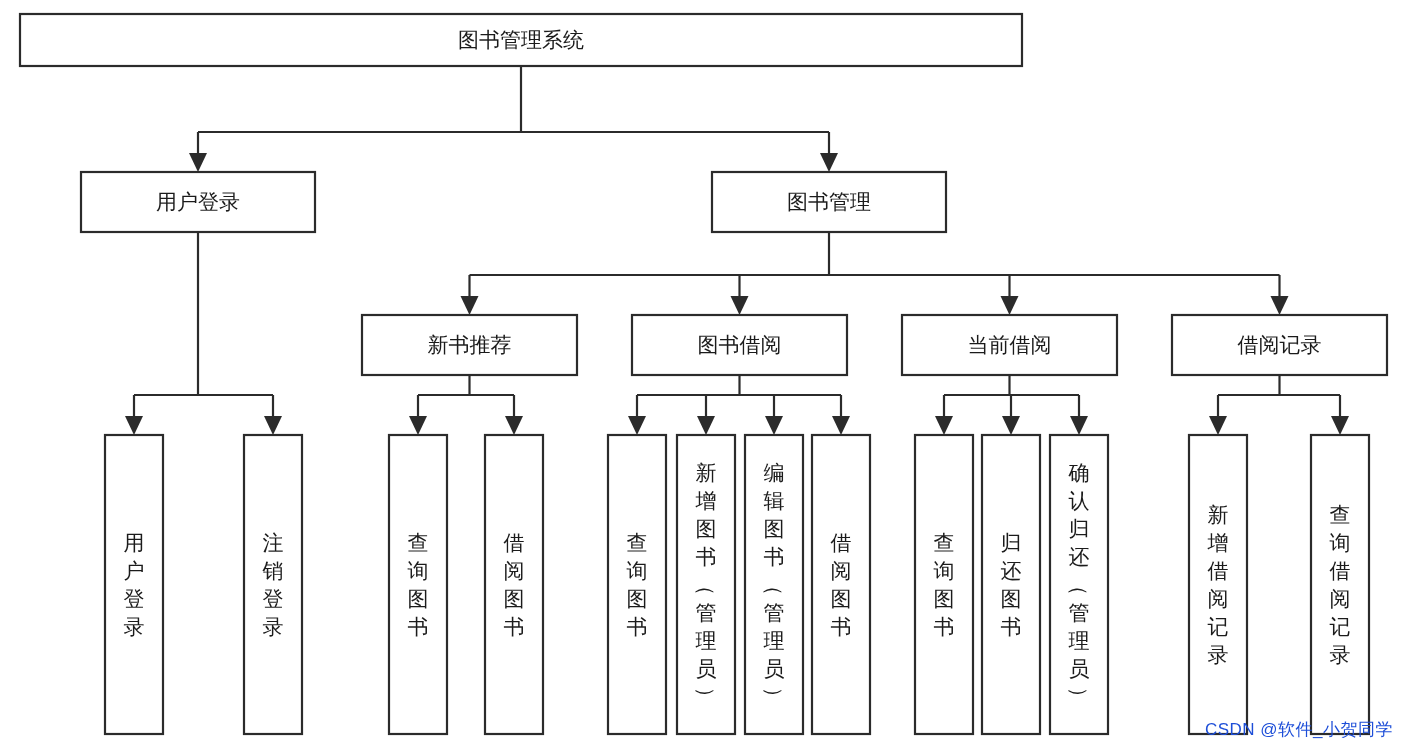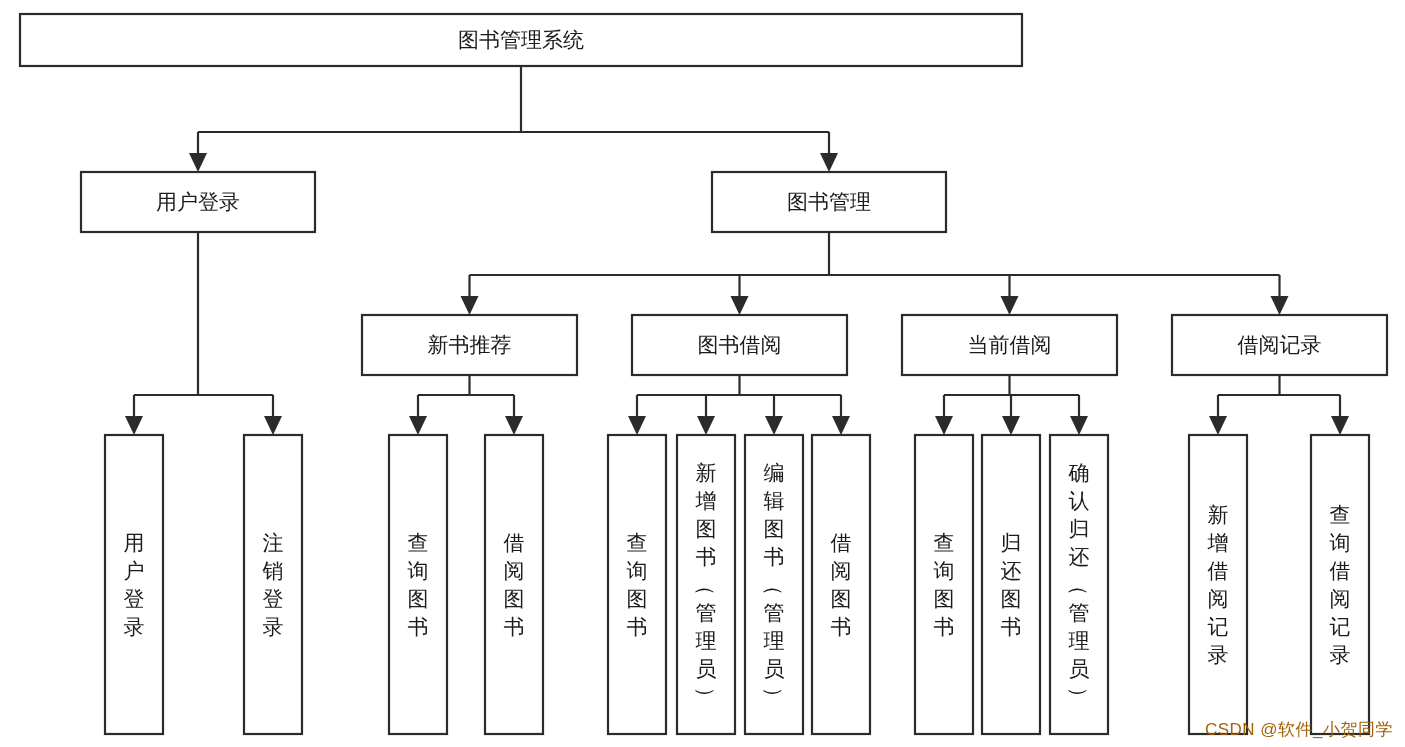--- a/index.html
+++ b/index.html
@@ -54,21 +54,21 @@
     font-size: 21px;
     fill: #1b1b1b;
     text-anchor: middle;
   }
   .watermark {
     position: absolute;
     right: 12px;
     bottom: 6px;
     font-family: "Liberation Sans", "DejaVu Sans", sans-serif;
     font-size: 17px;
-    color: #a16207;
+    color: #1d4ed8;
     letter-spacing: 0.5px;
     white-space: nowrap;
     user-select: none;
   }
 </style>
 </head>
 <body>
 
 <div id="diagram-root">
   <svg class="flow" viewBox="0 0 1405 747" xmlns="http://www.w3.org/2000/svg">

